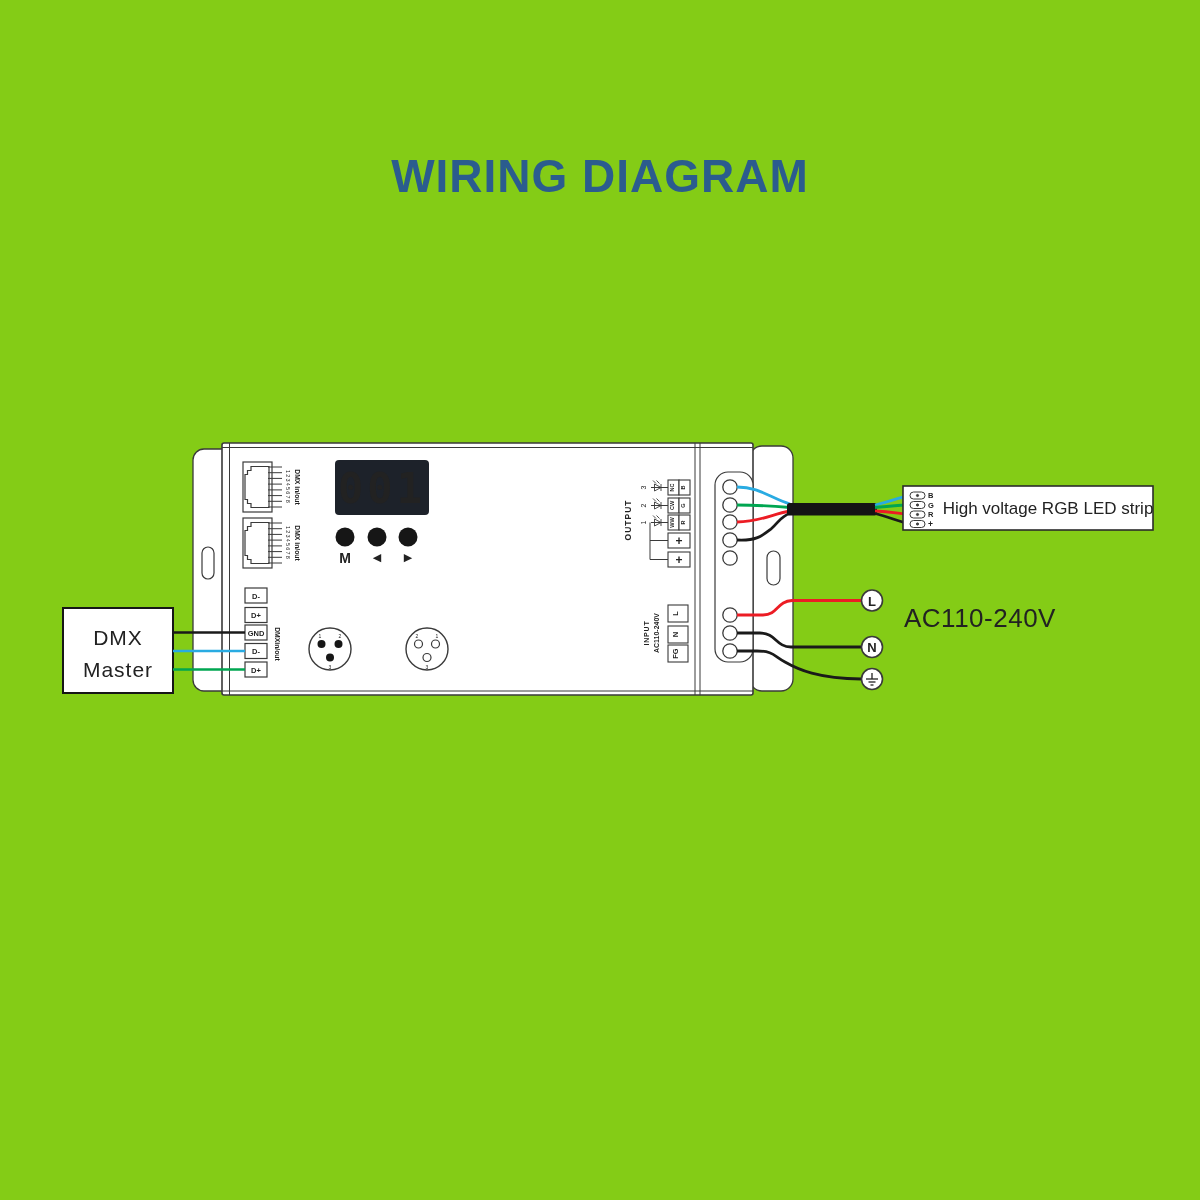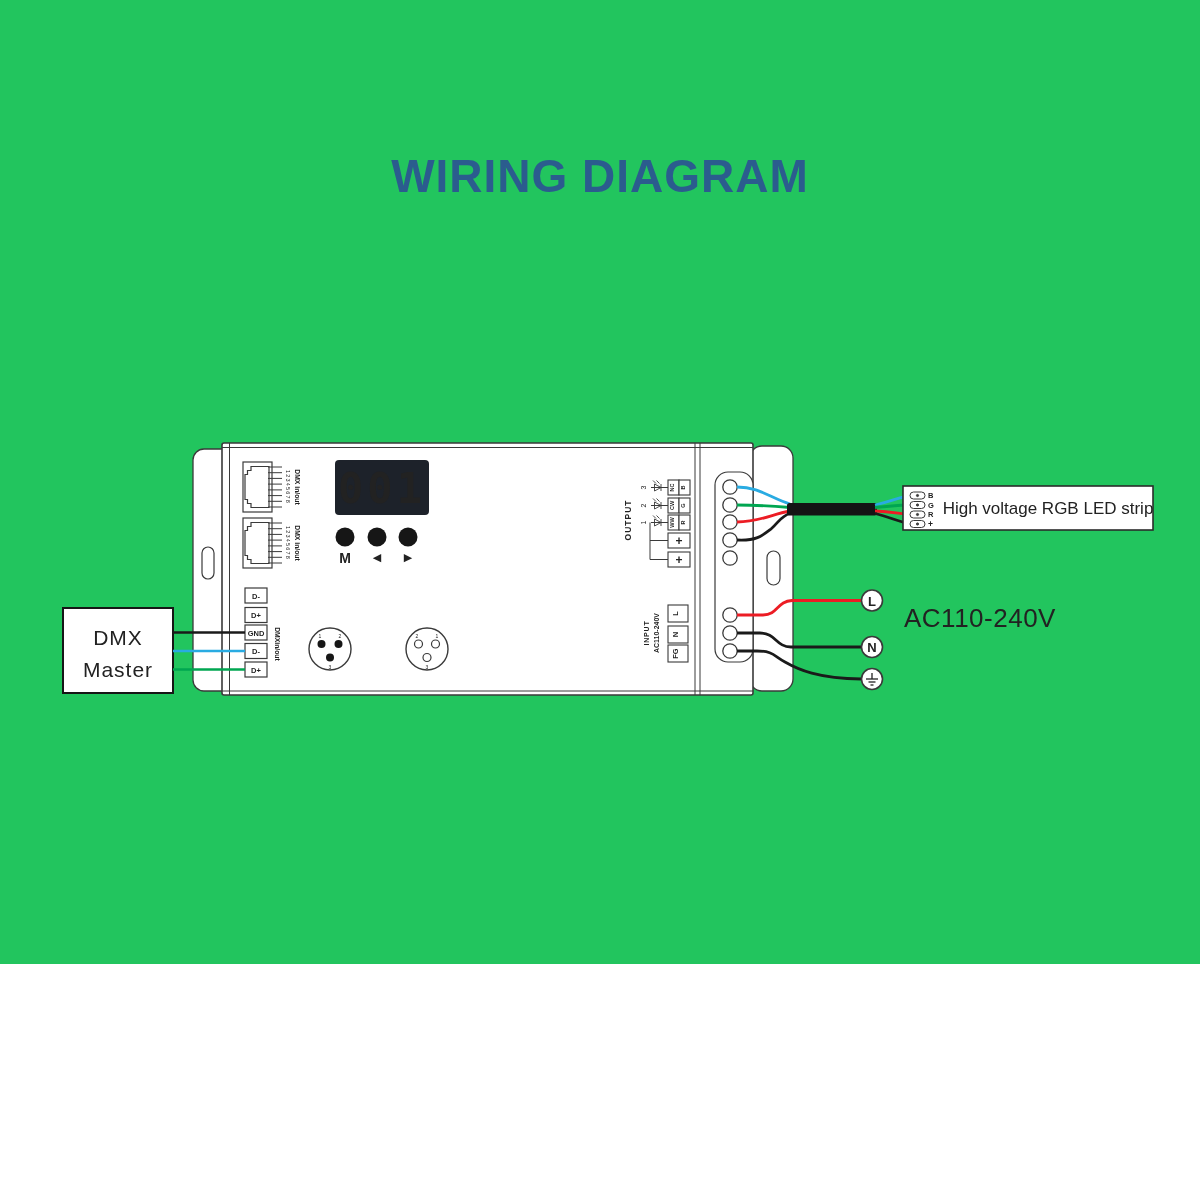--- a/index.html
+++ b/index.html
@@ -1,16 +1,16 @@
 <!DOCTYPE html>
 <html><head>
 <meta charset="utf-8">
 <style>
   html,body{margin:0;padding:0;background:#fff;}
-  #canvas{position:relative;width:1200px;height:964px;background:#22c55e;overflow:hidden;
+  #canvas{position:relative;width:1200px;height:1200px;background:#84cc16;overflow:hidden;
           font-family:"Liberation Sans",sans-serif;}
   #title{position:absolute;left:0;top:149px;width:1200px;text-align:center;
          font-size:46px;font-weight:bold;letter-spacing:1px;color:#2b5c8e;}
   svg{position:absolute;left:0;top:0;}
   svg text{font-family:"Liberation Sans",sans-serif;fill:#222;}
   .seg{font-family:"DejaVu Sans Mono",monospace;font-weight:bold;}
   .arr{font-family:"DejaVu Sans",sans-serif;}
 </style>
 </head>
 <body>

